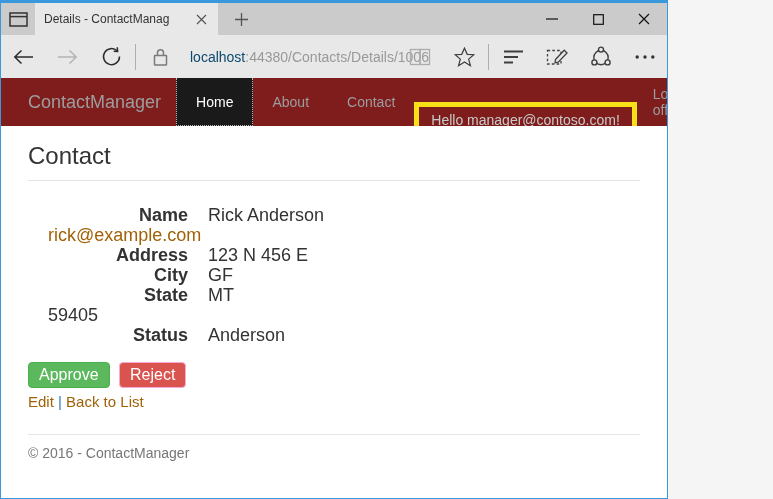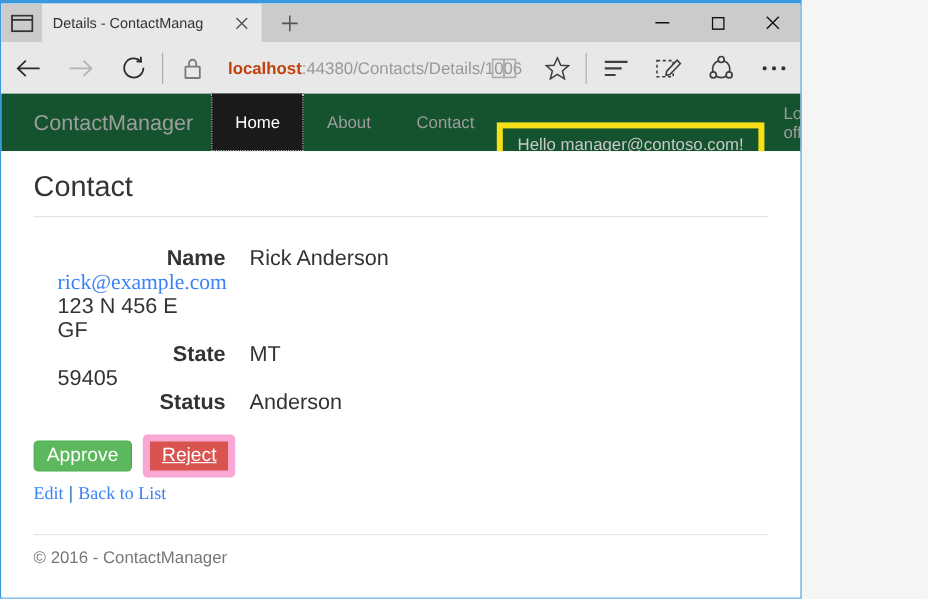--- a/index.html
+++ b/index.html
@@ -17,44 +17,44 @@
   .tab-title{font-size:12px;color:#333;white-space:nowrap;overflow:hidden;flex:1;}
   .tab-close{width:22px;height:22px;display:flex;align-items:center;justify-content:center;}
   .newtab{width:46px;display:flex;align-items:center;justify-content:center;}
   .tb-spacer{flex:1;}
   .winbtn{width:46px;display:flex;align-items:center;justify-content:center;}
   
   .cmdbar{height:43px;background:#e8e8e8;display:flex;align-items:center;flex:0 0 auto;}
   .cmd-icon{width:44px;height:43px;display:flex;align-items:center;justify-content:center;}
   .cmd-div{width:1px;height:26px;background:#adadad;margin:0 2px;}
   .urlbox{flex:1;display:flex;align-items:center;font-size:14px;padding-left:8px;min-width:0;white-space:nowrap;}
-  .url-host{color:#c2410c;font-weight:bold;}
+  .url-host{color:#0c4a6e;}
   .url-path{color:#999;}
   
-  .navbar{height:48px;background:#14532d;display:flex;align-items:stretch;flex:0 0 auto;}
+  .navbar{height:48px;background:#7f1d1d;display:flex;align-items:stretch;flex:0 0 auto;}
   .brand{display:flex;align-items:center;padding:0 15px 0 27px;font-size:18px;color:#9d9d9d;}
   .navitem{display:flex;align-items:center;padding:0 19px;font-size:14px;color:#9d9d9d;cursor:pointer;}
   .navitem.active{color:#fff;background:#1a1a1a;border-left:1px dotted #b9b9b9;border-right:1px dotted #b9b9b9;border-bottom:1px dotted #b9b9b9;box-sizing:border-box;}
   .nav-spacer{flex:1;}
   .greet-box{display:flex;align-items:flex-end;align-self:center;border:5px solid #f7e017;padding:5px 12px;margin-right:10px;margin-top:35px;}
   .greeting{font-size:14px;color:#c9c9c9;cursor:pointer;white-space:nowrap;}
   .logoff{display:flex;align-items:center;padding:0 15px 0 6px;font-size:14px;color:#9d9d9d;cursor:pointer;}
   
   .content{flex:1;background:#fff;padding:0 27px;color:#333;overflow:hidden;}
   h2.page-heading{font-size:24px;font-weight:400;color:#333;margin:16px 0 10px;}
   hr{border:none;border-top:1px solid #e5e5e5;margin:10px 0;}
   .dl{margin-top:24px;font-size:18px;}
   .drow{display:flex;line-height:20px;}
   .dt{width:160px;text-align:right;font-weight:bold;flex:0 0 auto;}
   .dd{margin-left:20px;}
-  a.lnk{color:#3b82f6;text-decoration:none;cursor:pointer;font-family:Liberation Serif, serif;}
+  a.lnk{color:#a16207;text-decoration:none;cursor:pointer;}
   .btn-row{margin-top:17px;}
   .btn{display:inline-block;font-size:16px;color:#fff;padding:3px 10px;border-radius:4px;cursor:pointer;font-family:inherit;}
   .btn-approve{background:#5cb85c;border:1px solid #4cae4c;}
-  .btn-reject{background:#d9534f;border:6px solid #f9a8d4;margin-left:5px;text-decoration:underline;}
+  .btn-reject{background:#d9534f;border:1px solid #f9a8d4;margin-left:5px;}
   .links-row{margin-top:5px;font-size:15px;color:#337ab7;}
   .footer-hr{margin-top:24px;}
   .footer-text{font-size:14px;color:#777;margin-top:4px;}
   svg{display:block;}
 </style>
 </head>
 <body>
 
 <div class="window">
 
@@ -182,23 +182,25 @@
 
     <div class="dl">
       <div class="drow">
         <span class="dt">Name</span>
         <span class="dd">Rick Anderson</span>
       </div>
       <div class="drow">
         <span class="dd"><a class="lnk">rick@example.com</a></span>
       </div>
       <div class="drow">
+        <span class="dt">Address</span>
         <span class="dd">123 N 456 E</span>
       </div>
       <div class="drow">
+        <span class="dt">City</span>
         <span class="dd">GF</span>
       </div>
       <div class="drow">
         <span class="dt">State</span>
         <span class="dd">MT</span>
       </div>
       <div class="drow">
         <span class="dd">59405</span>
       </div>
       <div class="drow">

